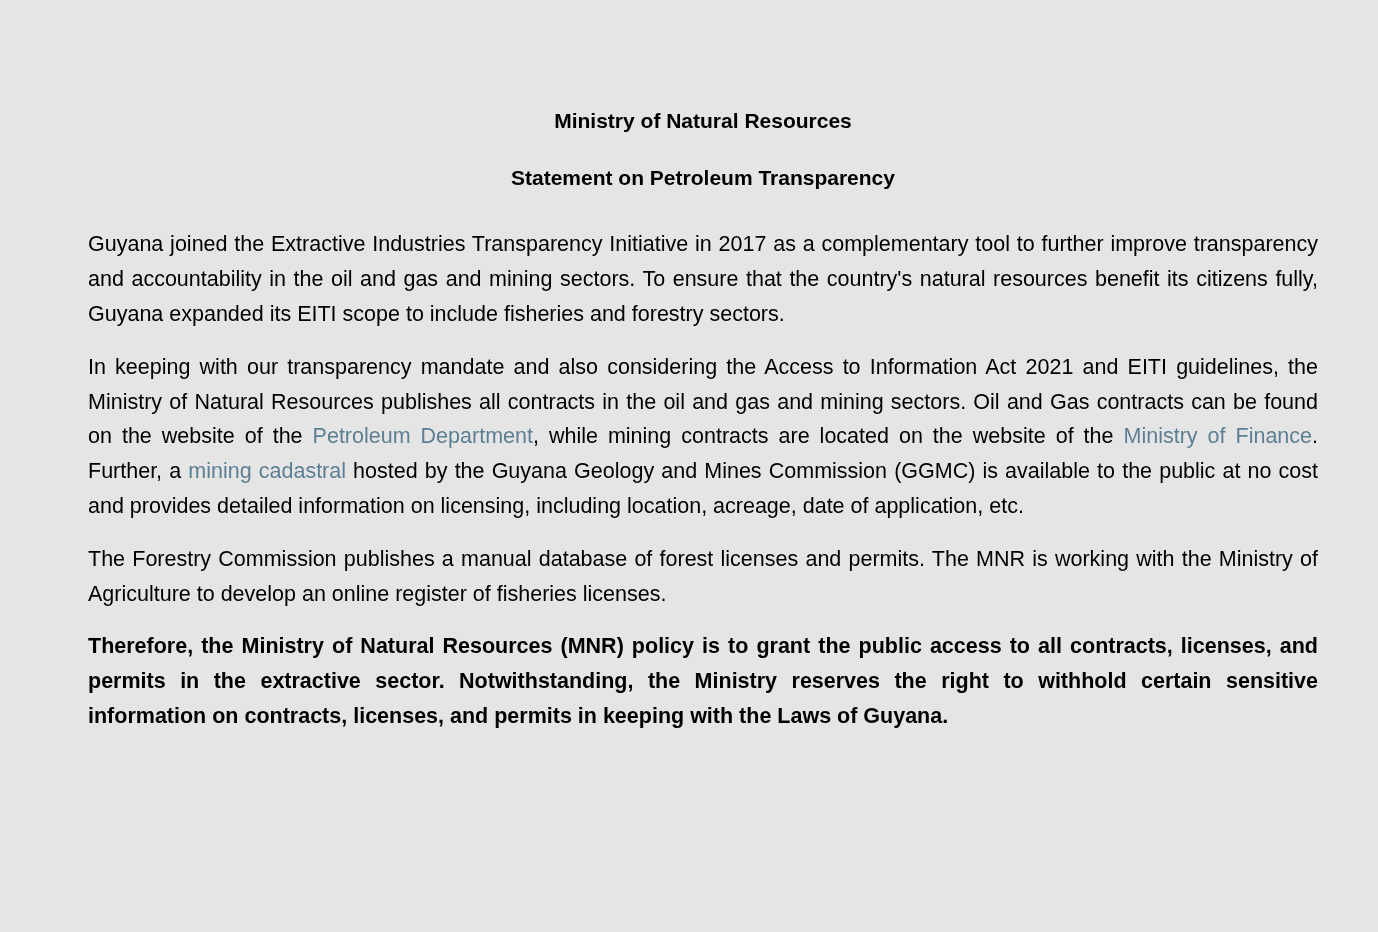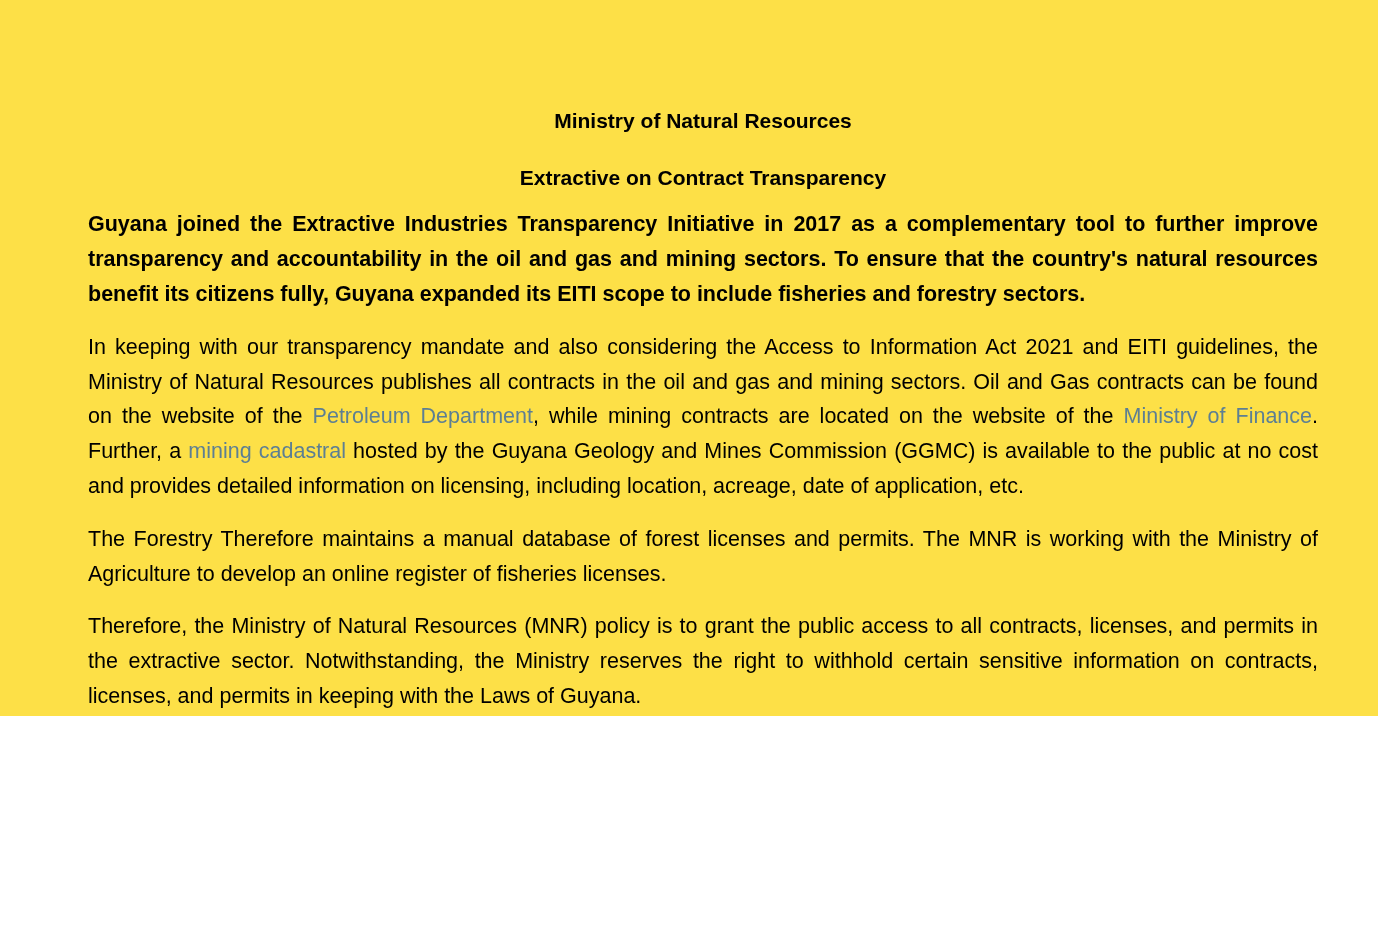--- a/index.html
+++ b/index.html
@@ -12,25 +12,25 @@
   body {
     width: 1378px;
     height: 932px;
     font-family: "Liberation Sans", sans-serif;
     color: #000000;
     -webkit-font-smoothing: antialiased;
   }
 
   .page {
     width: 1378px;
-    height: 716px;
+    height: 932px;
     box-sizing: border-box;
     padding: 8px;
     position: relative;
-    background: #fde047;
+    background: #e5e5e5;
     overflow: hidden;
   }
 
   .doc-body {
     position: absolute;
     left: 88px;
     top: 0;
     width: 1230px;
   }
 
@@ -55,31 +55,31 @@
     font-size: 21.5px;
     line-height: 34.8px;
     text-align: justify;
     text-justify: inter-word;
     color: #000000;
     margin: 0;
     hyphens: none;
   }
 
   .para-first {
-    margin-top: 16px;
-    font-weight: bold;
+    margin-top: 36px;
   }
 
   .para + .para {
     margin-top: 18px;
   }
 
   
   .para:last-child {
     margin-bottom: 0;
+    font-weight: bold;
   }
 
   a.doclink,
   .doclink {
     color: #5d7f93;
     text-decoration-color: #5d7f93;
     text-underline-offset: 2px;
     cursor: pointer;
   }
 
@@ -91,25 +91,25 @@
   }
 </style>
 </head>
 <body>
 
 <div class="page">
   <div class="doc-body">
 
     <h1 class="heading heading-title">Ministry of Natural Resources</h1>
 
-    <h2 class="heading heading-subtitle">Extractive on Contract Transparency</h2>
+    <h2 class="heading heading-subtitle">Statement on Petroleum Transparency</h2>
 
     <p class="para para-first">Guyana joined the Extractive Industries Transparency Initiative in 2017 as a complementary tool to further improve transparency and accountability in the oil and gas and mining sectors. To ensure that the country's natural resources benefit its citizens fully, Guyana expanded its EITI scope to include fisheries and forestry sectors.</p>
 
 
     <p class="para"><span>In keeping with our transparency mandate and also considering the Access to Information Act 2021 and EITI guidelines, the Ministry of Natural Resources publishes all contracts in the oil and gas and mining sectors. Oil and Gas contracts can be found on the website of the </span><a class="doclink">Petroleum Department</a><span>, while mining contracts are located on the website of the </span><a class="doclink">Ministry of Finance</a><span>. Further, a </span><a class="doclink">mining cadastral</a><span> hosted by the Guyana Geology and Mines Commission (GGMC) is available to the public at no cost and provides detailed information on licensing, including location, acreage, date of application, etc.</span></p>
 
-    <p class="para">The Forestry Therefore maintains a manual database of forest licenses and permits. The MNR is working with the Ministry of Agriculture to develop an online register of fisheries licenses.</p>
+    <p class="para">The Forestry Commission publishes a manual database of forest licenses and permits. The MNR is working with the Ministry of Agriculture to develop an online register of fisheries licenses.</p>
 
     <p class="para">Therefore, the Ministry of Natural Resources (MNR) policy is to grant the public access to all contracts, licenses, and permits in the extractive sector. Notwithstanding, the Ministry reserves the right to withhold certain sensitive information on contracts, licenses, and permits in keeping with the Laws of Guyana.</p>
 
   </div>
 </div>
 
 </body></html>

